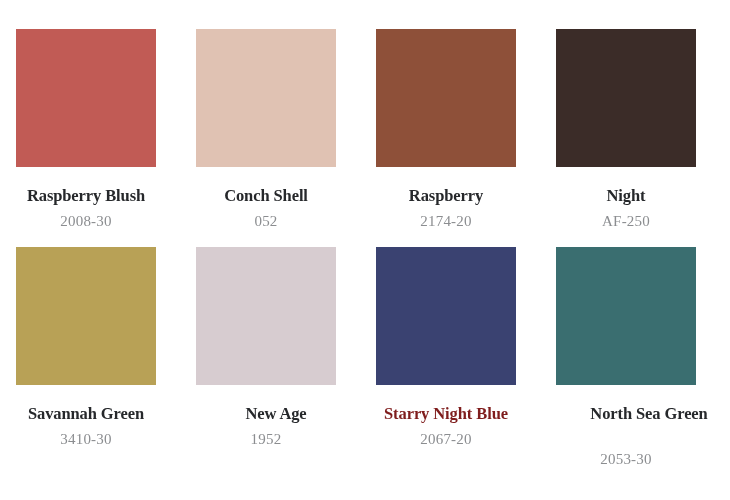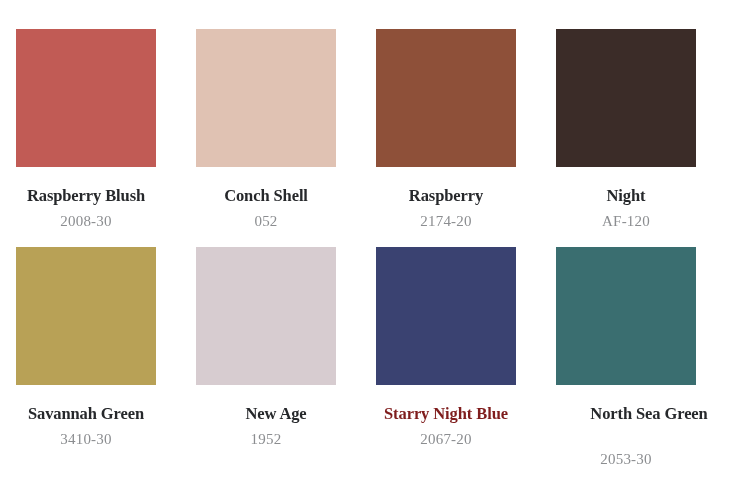--- a/index.html
+++ b/index.html
@@ -83,21 +83,21 @@
 
     <div class="swatch-card">
       <div class="swatch-chip" style="background-color: rgb(142, 80, 57);"></div>
       <div class="swatch-name" style="color: rgb(38, 40, 43);">Raspberry</div>
       <div class="swatch-code" style="color: rgb(139, 141, 144);">2174-20</div>
     </div>
 
     <div class="swatch-card">
       <div class="swatch-chip" style="background-color: rgb(59, 44, 40);"></div>
       <div class="swatch-name" style="color: rgb(38, 40, 43);">Night</div>
-      <div class="swatch-code" style="color: rgb(139, 141, 144);">AF-120</div>
+      <div class="swatch-code" style="color: rgb(139, 141, 144);">AF-250</div>
     </div>
 
   </div>
 
   <div class="palette-row row-2">
 
     <div class="swatch-card">
       <div class="swatch-chip" style="background-color: rgb(184, 161, 86);"></div>
       <div class="swatch-name" style="color: rgb(38, 40, 43);">Savannah Green</div>
       <div class="swatch-code" style="color: rgb(139, 141, 144);">3410-30</div>

